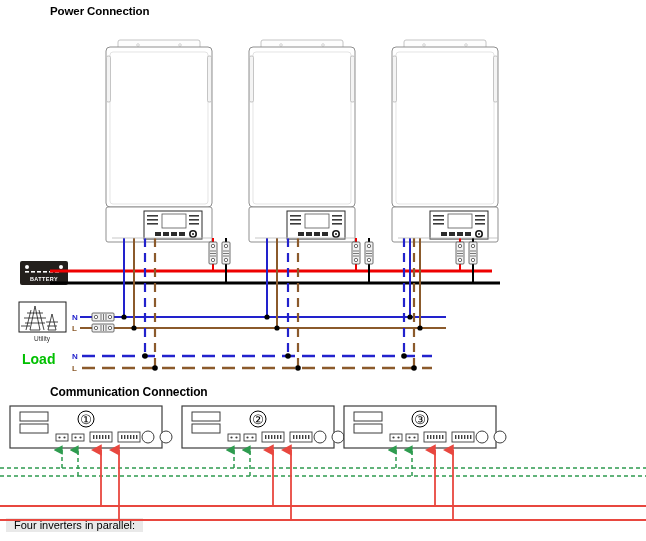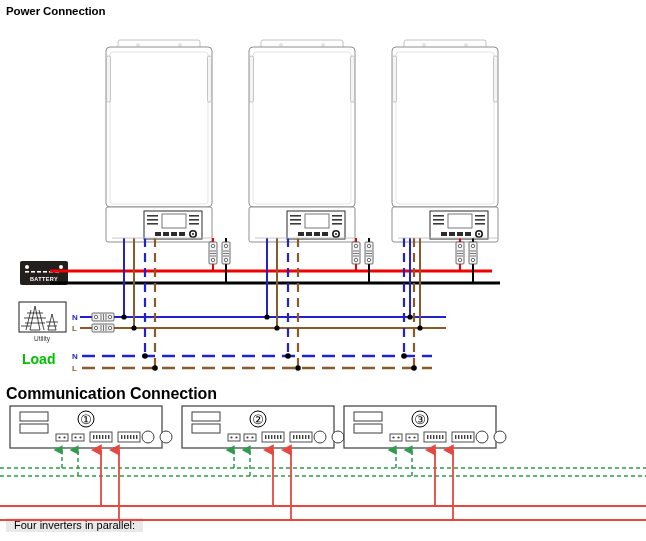--- a/index.html
+++ b/index.html
@@ -15,23 +15,24 @@
     background: #ffffff;
     overflow: hidden;
   }
   .title {
     position: absolute;
     font-weight: bold;
     font-size: 11.5px;
     color: #000000;
     letter-spacing: -0.1px;
     white-space: nowrap;
+    margin-left: 44px;
   }
   #title-power { left: 6px; top: 5px; }
-  #title-comm  { left: 6px; top: 385px; font-size: 16px; }
+  #title-comm  { left: 6px; top: 385px; font-size: 12px; }
   #footer-note {
     position: absolute;
     left: 6px; top: 518px;
     font-size: 11px;
     color: #000000;
     background: #e9e9e9;
     padding: 1px 8px;
     white-space: nowrap;
   }
   svg { display: block; }

